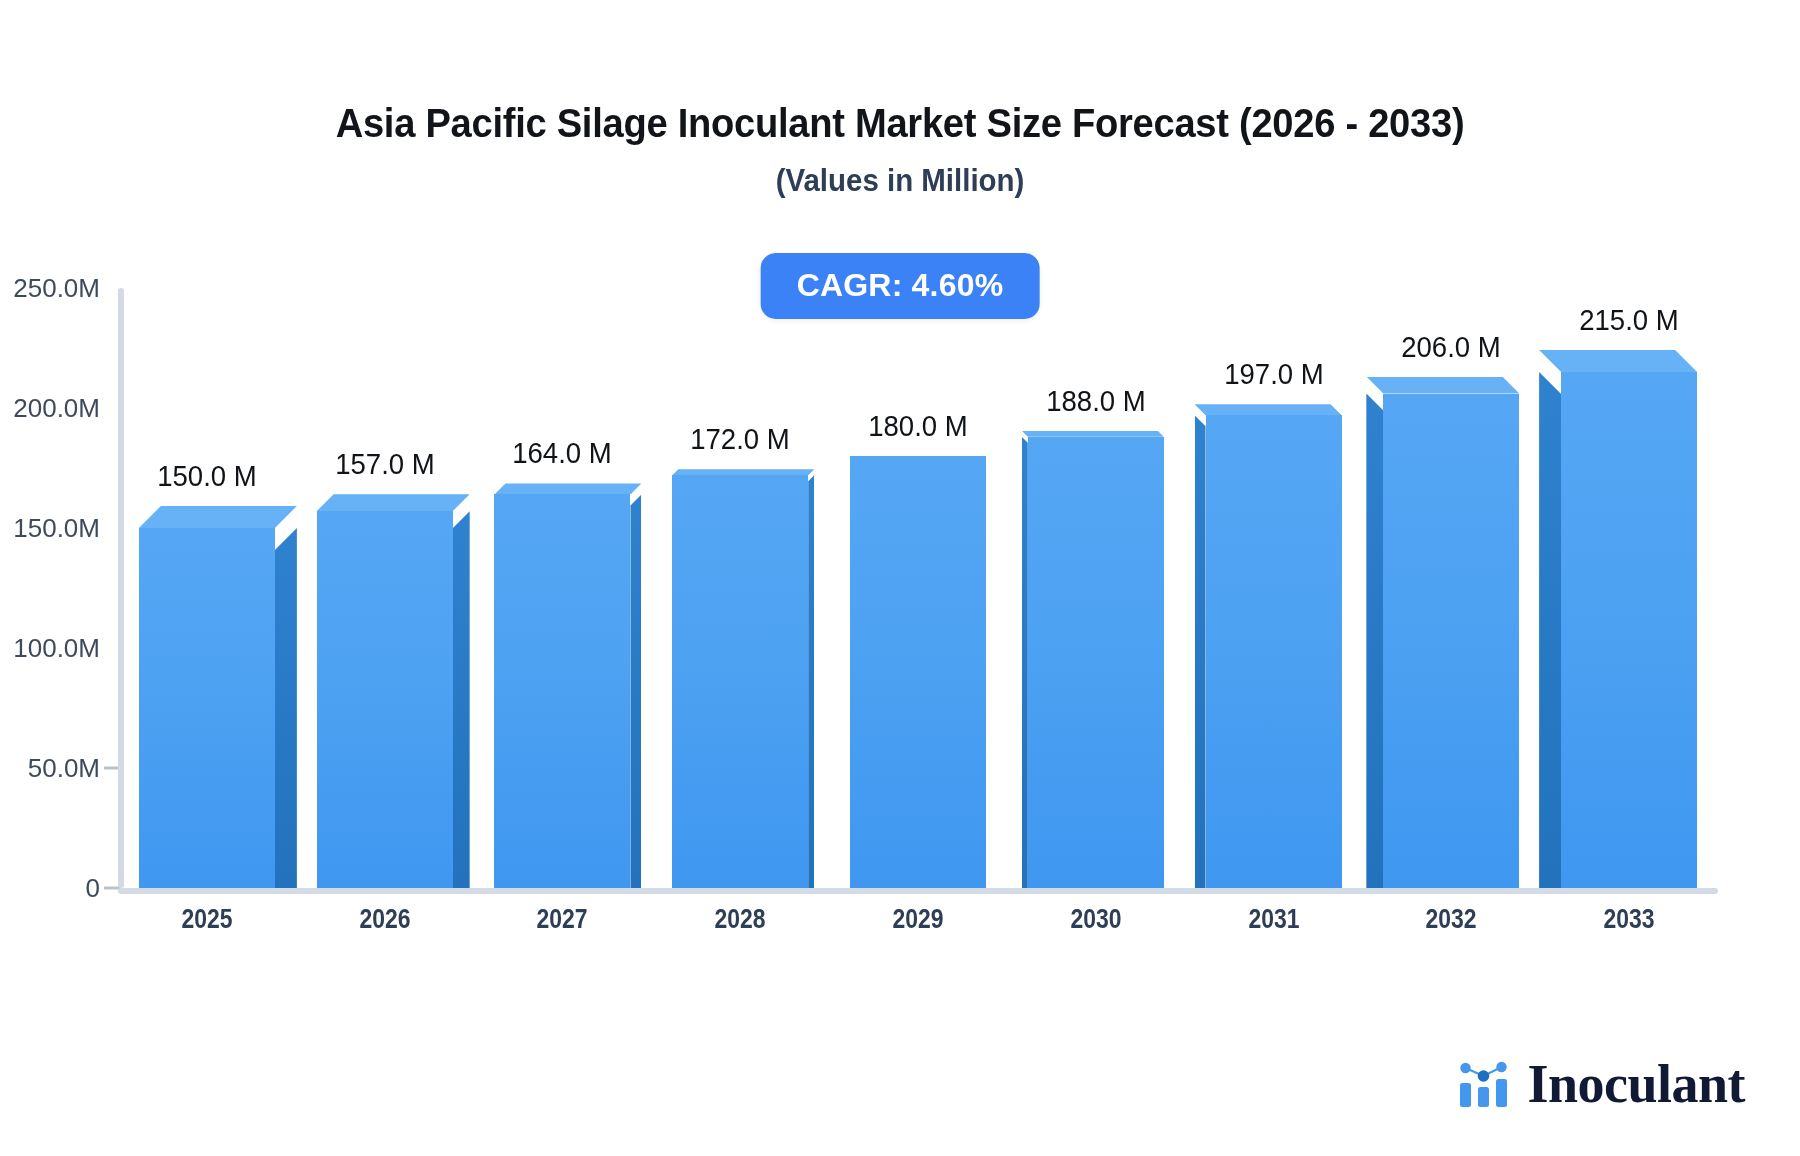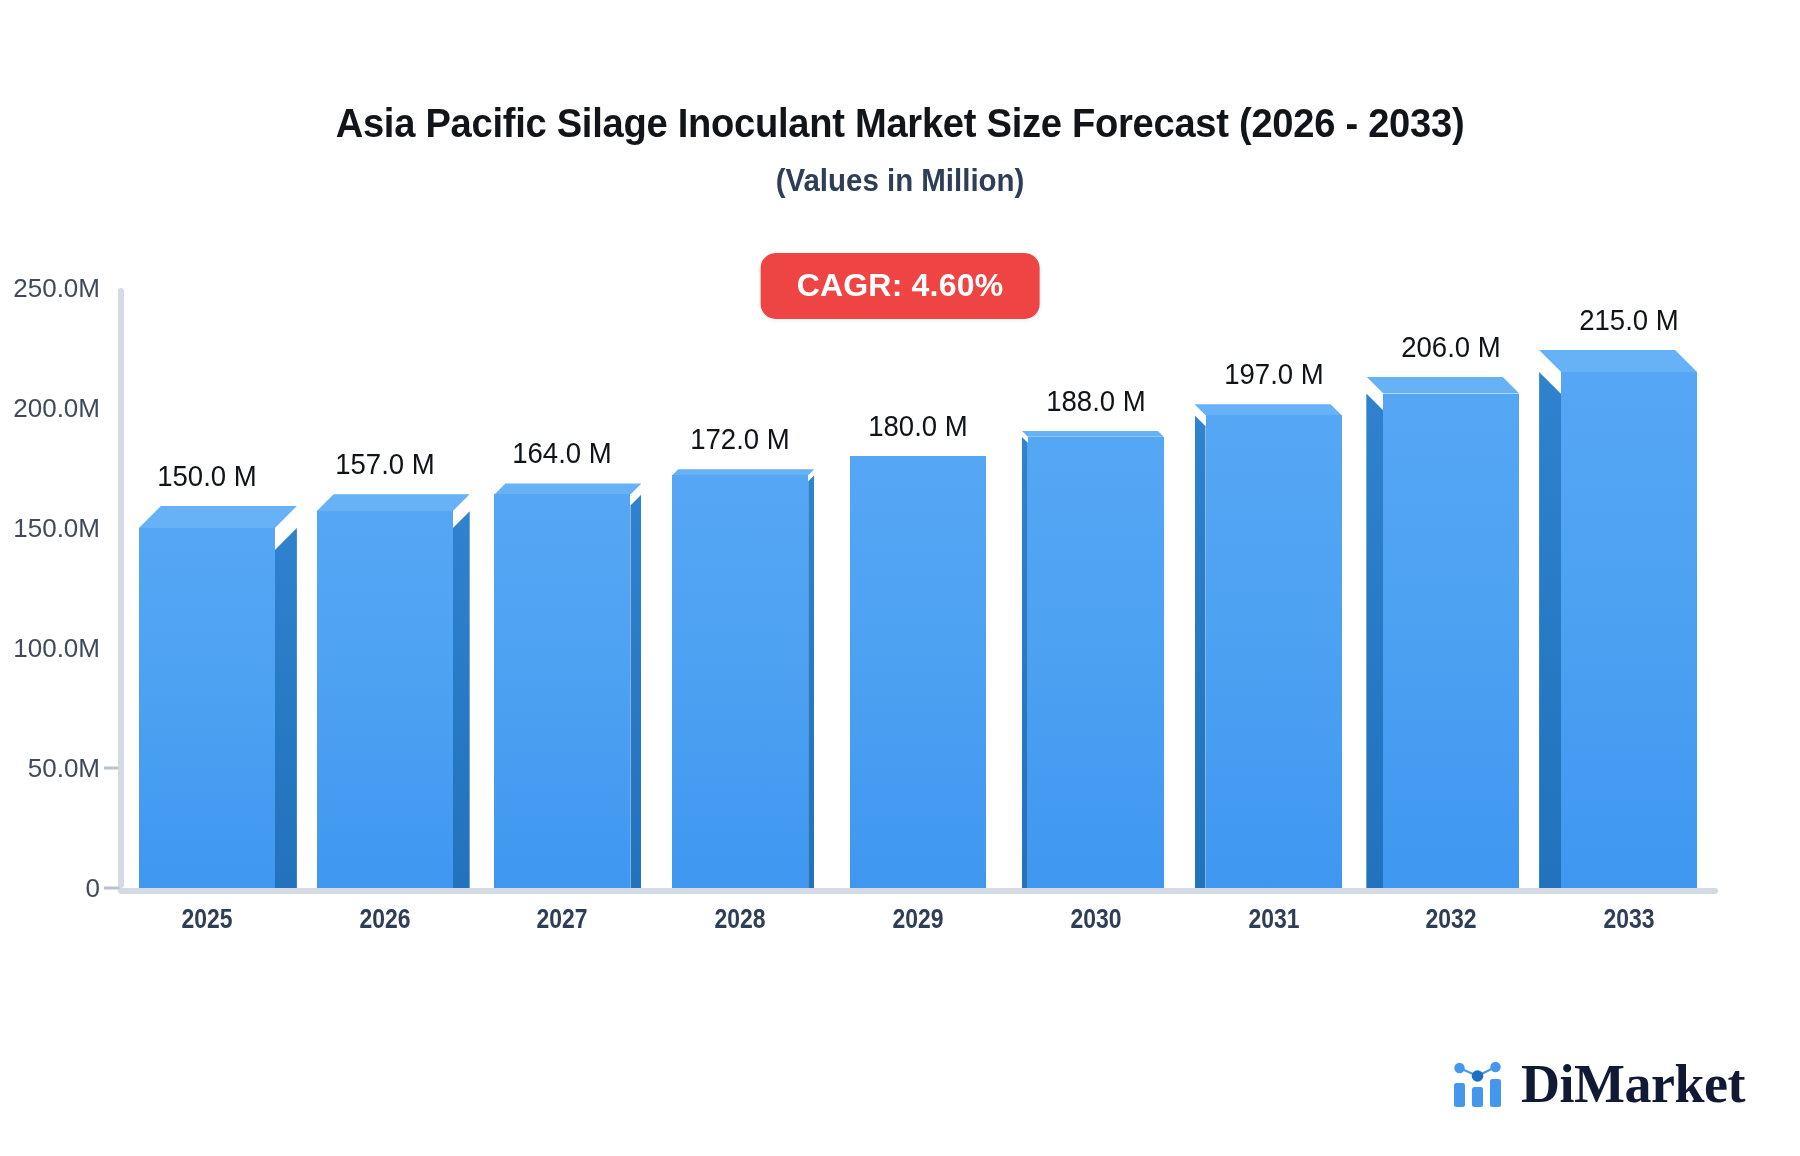--- a/index.html
+++ b/index.html
@@ -27,21 +27,21 @@
     font-size:31px;font-weight:bold;
     color:#2d3e56;
     transform:scaleX(0.95);
   }
 
   
   .cagr-badge{
     position:absolute;
     left:50%;transform:translateX(-50%);
     top:253px;
-    background:#ef4444;
+    background:#3b82f6;
     color:#ffffff;
     border-radius:15px;
     padding:16px 36px 18px 36px;
     font-size:32px;font-weight:bold;
     line-height:1;
     letter-spacing:0.2px;
     box-shadow:0 2px 5px rgba(0,0,0,0.06);
     white-space:nowrap;
   }
 
@@ -239,21 +239,21 @@
         <rect x="2" y="24" width="11" height="24" rx="2.5" fill="#4596ed"></rect>
         <rect x="20" y="28" width="11" height="20" rx="2.5" fill="#4596ed"></rect>
         <rect x="38" y="20" width="11" height="28" rx="2.5" fill="#4596ed"></rect>
         <line x1="7.5" y1="9" x2="25.5" y2="17" stroke="#4596ed" stroke-width="2"></line>
         <line x1="25.5" y1="17" x2="43.5" y2="8" stroke="#4596ed" stroke-width="2"></line>
         <circle cx="7.5" cy="9" r="5.2" fill="#4596ed"></circle>
         <circle cx="25.5" cy="17" r="5.8" fill="#1f6fc0"></circle>
         <circle cx="43.5" cy="8" r="5.2" fill="#4596ed"></circle>
       </svg>
     </span>
-    <span class="wordmark">DiMarket</span>
+    <span class="wordmark">Inoculant</span>
   </div>
 
 <div class="dlab" style="left: 96.8889px; width: 220px; top: 460px;">150.0 M</div>
     <div class="dlab" style="left: 274.667px; width: 220px; top: 448.2px;">157.0 M</div>
     <div class="dlab" style="left: 452.444px; width: 220px; top: 437.4px;">164.0 M</div>
     <div class="dlab" style="left: 630.222px; width: 220px; top: 423.2px;">172.0 M</div>
     <div class="dlab" style="left: 808px; width: 220px; top: 410px;">180.0 M</div>
     <div class="dlab" style="left: 985.778px; width: 220px; top: 384.8px;">188.0 M</div>
     <div class="dlab" style="left: 1163.56px; width: 220px; top: 358.2px;">197.0 M</div>
     <div class="dlab" style="left: 1341.33px; width: 220px; top: 330.6px;">206.0 M</div>

